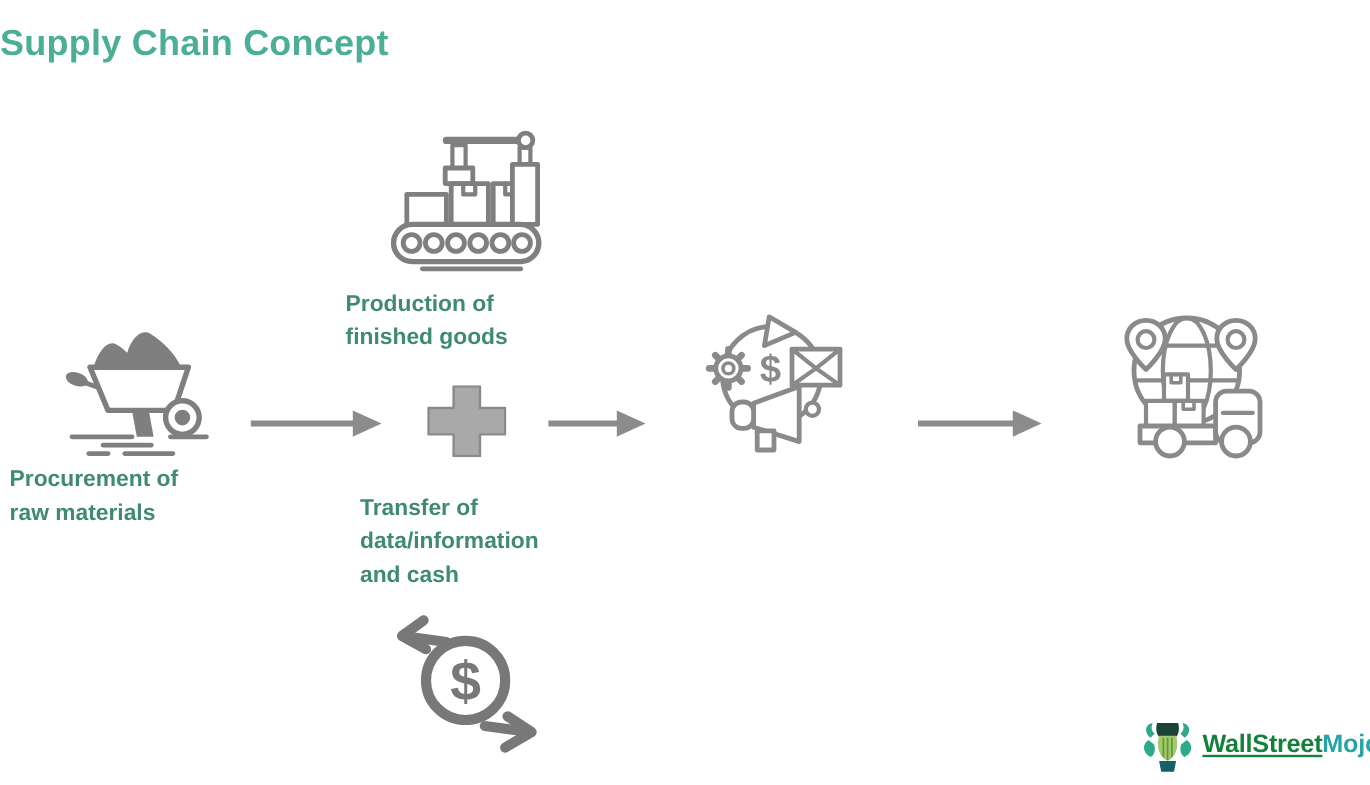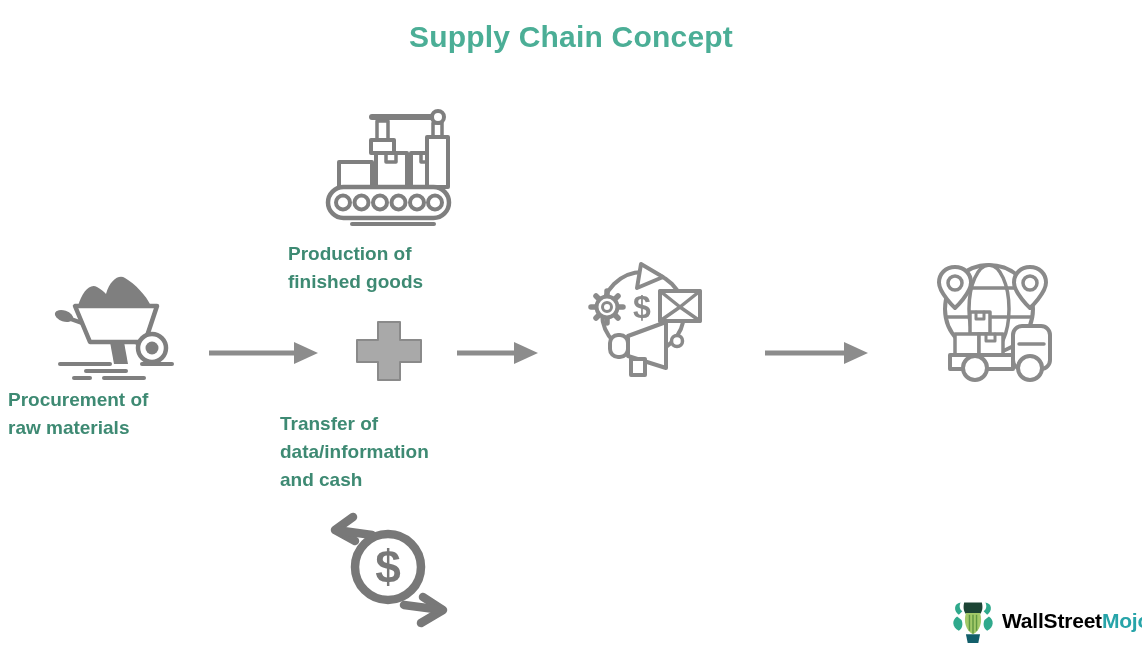--- a/index.html
+++ b/index.html
@@ -1,32 +1,32 @@
 <!DOCTYPE html>
 <html><head>
 <meta charset="utf-8">
 <style>
   html,body{margin:0;padding:0;background:#fff;}
   #canvas{
     position:relative;width:1142px;height:654px;background:#FFFFFF;overflow:hidden;
     font-family:"Liberation Sans", sans-serif;
   }
   .title{
-    position:absolute;top:20px;left:0;width:1142px;text-align:center;
+    position:absolute;top:20px;left:0;width:1142px;text-align:left;
     font-size:30px;font-weight:bold;color:#4BAE96;letter-spacing:.2px;
   }
   .stage-label{
     position:absolute;white-space:pre-line;
     font-size:19px;font-weight:bold;color:#3E8A73;line-height:28px;
   }
   .abs{position:absolute;}
   svg{display:block;}
   .logo{position:absolute;left:950px;top:597px;display:flex;align-items:center;gap:6px;}
   .logo-text{font-size:21px;font-weight:bold;letter-spacing:-0.2px;}
-  .logo-text .p1{color:#000000;}
+  .logo-text .p1{color:#15803d;text-decoration:underline;}
   .logo-text .p2{color:#27A4A9;}
 </style>
 </head>
 <body>
 
 <div id="canvas">
 
   <div class="title">Supply Chain Concept</div>
 
   <svg class="abs" style="left:46px;top:262px" width="130" height="120" viewBox="0 0 130 120">
@@ -75,21 +75,21 @@
       <line x1="30" y1="124" x2="112" y2="124" stroke-width="4"></line>
     </g>
   </svg>
   <div class="stage-label" style="left:288px;top:240px;width:200px">Production of
 finished goods</div>
 
   <svg class="abs" style="left:356px;top:321px" width="66" height="60" viewBox="0 0 66 60">
     <path d="M22,1 H44 V19 H65 V41 H44 V59 H22 V41 H1 V19 H22 Z" fill="#A9A9A9" stroke="#8A8A8A" stroke-width="2" stroke-linejoin="round"></path>
   </svg>
 
-  <div class="stage-label" style="left:280px;top:410px;width:204px">Transfer of
+  <div class="stage-label" style="left:300px;top:410px;width:204px">Transfer of
 data/information
 and cash</div>
 
   <svg class="abs" style="left:318px;top:505px" width="140" height="135" viewBox="0 0 140 135">
     <g stroke="#787878" fill="none" stroke-linecap="round" stroke-linejoin="round" stroke-width="8.5">
       <circle cx="70" cy="62" r="33"></circle>
       <path d="M35,12 L17,25 L37,36"></path>
       <line x1="18" y1="25" x2="54" y2="30"></line>
       <path d="M105,92 L125,105 L103,118"></path>
       <line x1="124" y1="105" x2="86" y2="100"></line>

